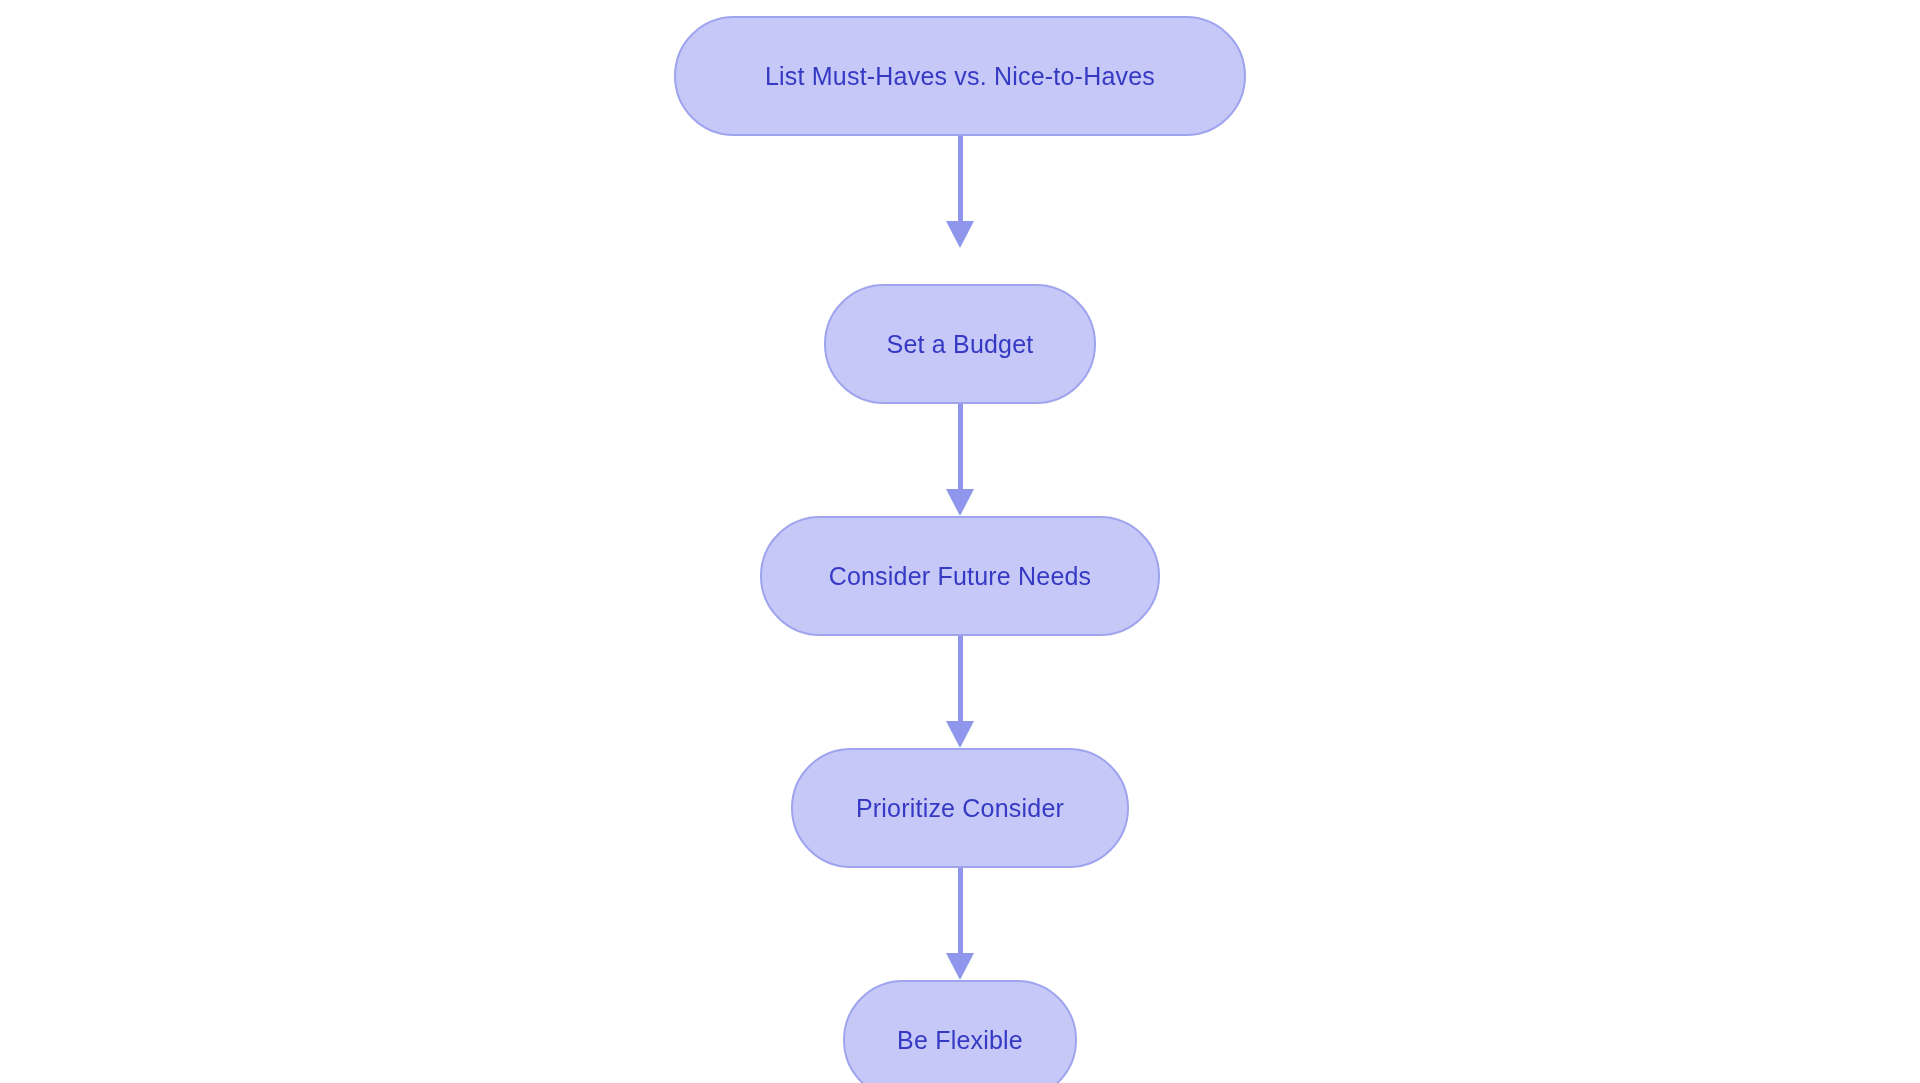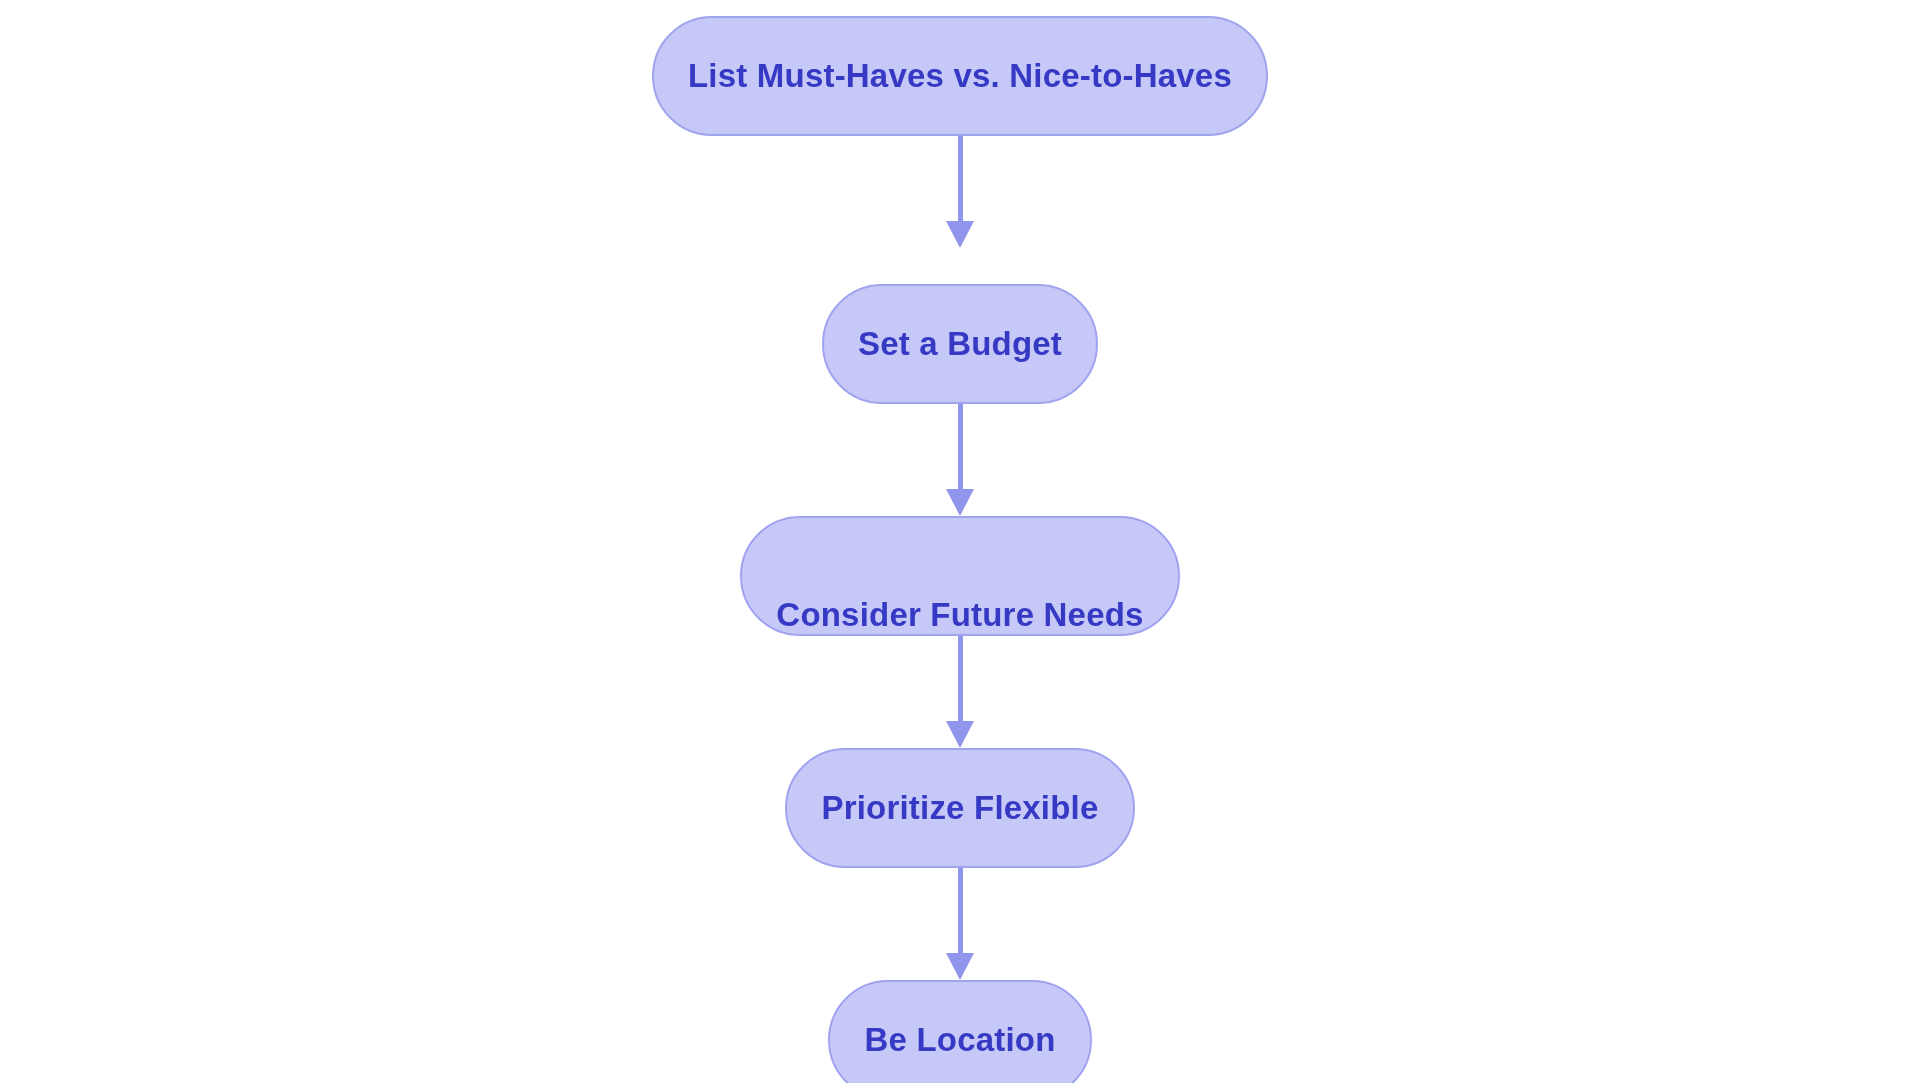--- a/index.html
+++ b/index.html
@@ -37,27 +37,27 @@
     background:var(--node-fill);
     border:2px solid var(--node-border);
     display:flex;
     align-items:center;
     justify-content:center;
     padding:0 34px;
     white-space:nowrap;
   }
   .node .label{
     color:var(--node-text);
-    font-size:33px;
-    font-weight:700;
+    font-size:25px;
+    font-weight:400;
     letter-spacing:0.2px;
   }
   .w1{min-width:572px;}
   .w2{min-width:272px;margin-top:36px;}
-  .w3{min-width:400px;align-items:flex-end;}
+  .w3{min-width:400px;}
   .w4{min-width:338px;}
   .w5{min-width:234px;}
   .arrow{
     height:112px;
     display:flex;
     flex-direction:column;
     align-items:center;
   }
   .arrow-shaft{
     width:5px;
@@ -100,26 +100,26 @@
     <div class="node w3">
       <span class="label">Consider Future Needs</span>
     </div>
 
     <div class="arrow">
       <div class="arrow-shaft"></div>
       <div class="arrow-head"></div>
     </div>
 
     <div class="node w4">
-      <span class="label">Prioritize Flexible</span>
+      <span class="label">Prioritize Consider</span>
     </div>
 
     <div class="arrow">
       <div class="arrow-shaft"></div>
       <div class="arrow-head"></div>
     </div>
 
     <div class="node w5">
-      <span class="label">Be Location</span>
+      <span class="label">Be Flexible</span>
     </div>
 
   </div>
 </div>
 
 </body></html>

